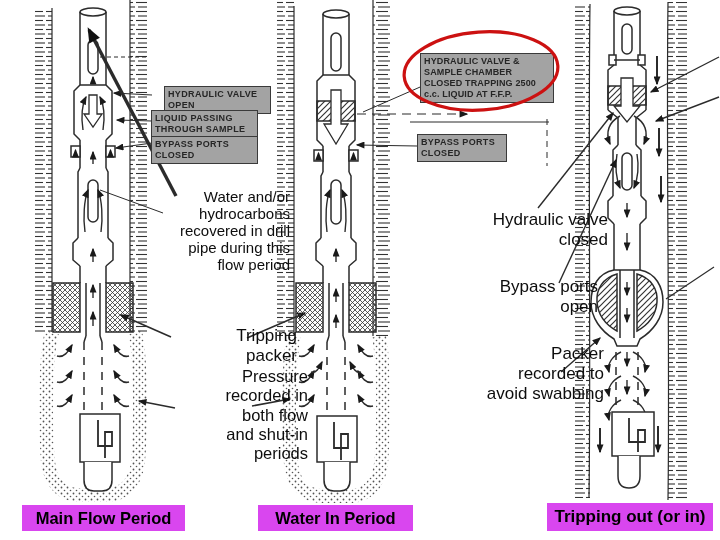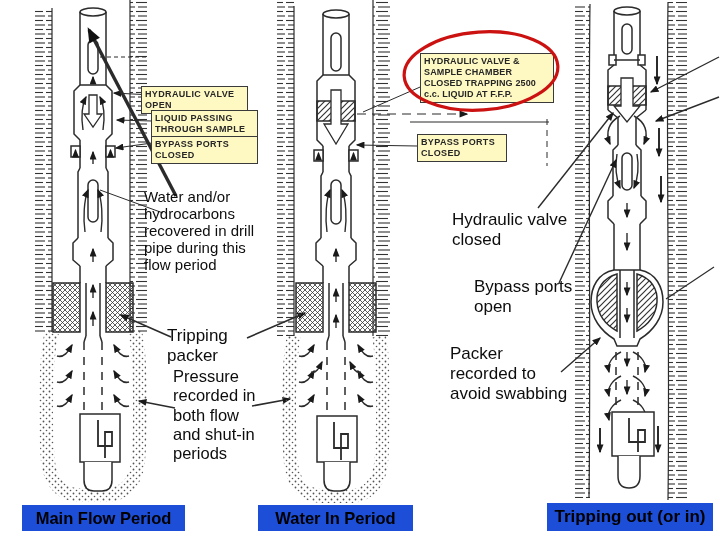--- a/index.html
+++ b/index.html
@@ -4,46 +4,46 @@
 <style>
   html,body{margin:0;padding:0;}
   body{
     width:720px;height:540px;position:relative;background:#ffffff;overflow:hidden;
     font-family:"Liberation Sans",sans-serif;
   }
   #stage{position:absolute;inset:0;width:720px;height:540px;}
   svg.canvas{position:absolute;left:0;top:0;z-index:1;}
   svg.overlay{position:absolute;z-index:3;pointer-events:none;}
   .scan-box{
-    position:absolute;z-index:2;border:1.5px solid #3a3a3a;background:#fef9c3;
+    position:absolute;z-index:2;border:1.5px solid #3a3a3a;background:#a3a3a3;
     color:#262626;font-weight:bold;font-size:9px;line-height:1.22;letter-spacing:.35px;
     padding:2px 3px;
   }
   .scan-box.wide{letter-spacing:.15px;}
-  .ann{position:absolute;z-index:2;text-align:left;color:#0d0d0d;}
+  .ann{position:absolute;z-index:2;text-align:right;color:#0d0d0d;margin-left:32px;}
   .ann.sz15{font-size:15px;line-height:1.14;}
   .ann.sz16{font-size:17px;line-height:1.18;}
   .ann.sz17{font-size:16.5px;line-height:1.17;}
   .footer-label{
-    position:absolute;z-index:2;background:#1d4ed8;color:#000;font-weight:bold;
+    position:absolute;z-index:2;background:#d946ef;color:#000;font-weight:bold;
     text-align:center;white-space:nowrap;
   }
   #footer-main{left:22px;top:505px;width:163px;height:26px;font-size:16.5px;line-height:26px;}
   #footer-shut{left:258px;top:505px;width:155px;height:26px;font-size:16.5px;line-height:26px;}
   #footer-trip{left:547px;top:503px;width:166px;height:28px;font-size:17px;line-height:28px;}
-  #box1{left:141px;top:86px;width:99px;}
+  #box1{left:164px;top:86px;width:99px;}
   #box2{left:151px;top:110px;width:99px;}
   #box3{left:151px;top:136px;width:99px;}
   #mbox1{left:420px;top:53px;width:126px;}
   #mbox2{left:417px;top:134px;width:82px;}
   #ann-water{left:144px;top:188px;width:114px;}
   #ann-exp{left:167px;top:326px;width:98px;}
-  #ann-pres{left:173px;top:367px;width:96px;}
+  #ann-pres{left:180px;top:367px;width:96px;}
   #ann-hvc{left:452px;top:210px;width:124px;}
-  #ann-bpo{left:474px;top:277px;width:108px;}
+  #ann-bpo{left:458px;top:277px;width:108px;}
   #ann-pd{left:450px;top:344px;width:122px;}
 </style>
 </head>
 <body>
 
 <div id="stage">
 
 <svg class="canvas" width="720" height="540" viewBox="0 0 720 540">
   <defs>
     <pattern id="ticks" width="15" height="9" patternUnits="userSpaceOnUse">

